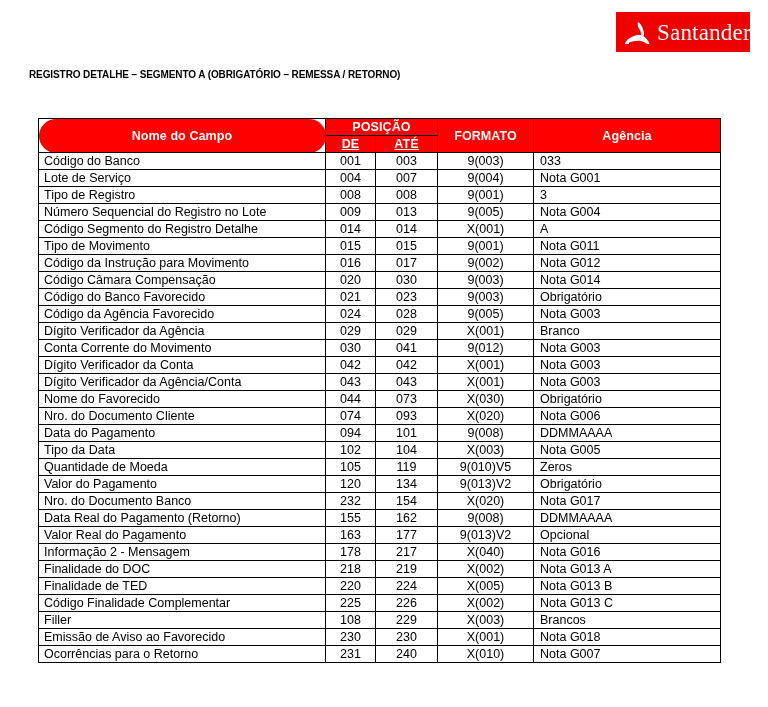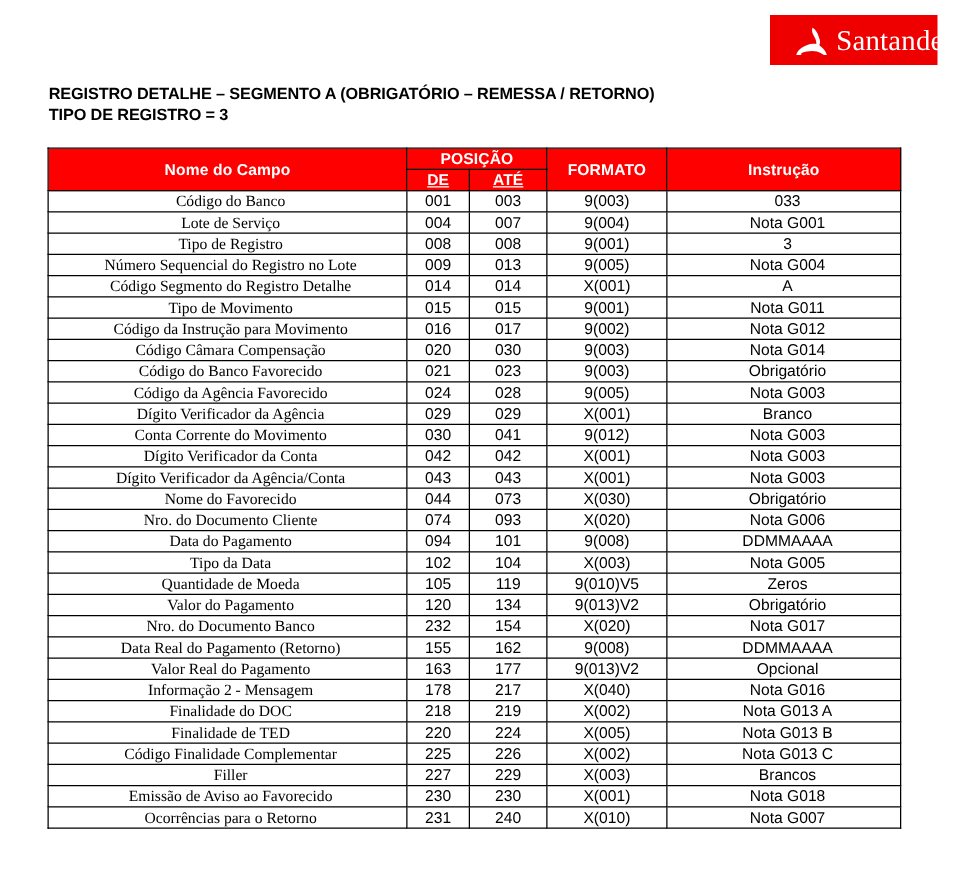--- a/index.html
+++ b/index.html
@@ -20,44 +20,44 @@
   
   .logo-block {
     position: absolute;
     left: 616px;
     top: 12px;
     width: 134px;
     height: 40px;
     background: #ee0000;
     display: flex;
     align-items: center;
-    padding-left: 21px;
+    padding-left: 9px;
   }
   .logo-flame {
     width: 25px;
     height: 22px;
     flex: none;
     margin-right: 7px;
     margin-top: 1px;
   }
   .logo-wordmark {
     font-family: "Liberation Serif", serif;
     font-size: 23px;
     color: #ffffff;
     letter-spacing: 0.2px;
     line-height: 1;
     white-space: nowrap;
   }
 
   
   .doc-title {
     position: absolute;
-    left: 39px;
+    left: 29px;
     top: 66px;
-    font-size: 13px;
+    font-size: 10px;
     font-weight: bold;
     line-height: 17px;
     letter-spacing: -0.1px;
     white-space: nowrap;
   }
   .doc-title div { white-space: nowrap; }
 
   
   .table-wrap {
     position: absolute;
@@ -79,40 +79,39 @@
     height: 17px;
     vertical-align: middle;
   }
   table.spec thead th {
     background: #ff0000;
     color: #ffffff;
     font-weight: bold;
     text-align: center;
     letter-spacing: 0.1px;
   }
-  th.h-nome { height: 34px; }
+  th.h-nome { height: 34px; border-radius: 17px; }
   th.h-posicao { height: 17px; }
   th.h-de, th.h-ate { height: 17px; text-decoration: underline; }
   th.h-formato { height: 34px; }
   th.h-conteudo { height: 34px; }
 
   table.spec tbody td.c-nome {
-    text-align: center;
+    text-align: left;
     padding-left: 5px;
     white-space: nowrap;
     overflow: hidden;
-    font-family: Liberation Serif, serif;
   }
   table.spec tbody td.c-de,
   table.spec tbody td.c-ate,
   table.spec tbody td.c-formato {
     text-align: center;
   }
   table.spec tbody td.c-conteudo {
-    text-align: center;
+    text-align: left;
     padding-left: 6px;
     white-space: nowrap;
     overflow: hidden;
   }
 
   col.w-nome     { width: 287px; }
   col.w-de       { width: 50px; }
   col.w-ate      { width: 62px; }
   col.w-formato  { width: 96px; }
   col.w-conteudo { width: 187px; }
@@ -123,38 +122,37 @@
 <div class="logo-block">
   <svg class="logo-flame" viewBox="0 0 100 88" xmlns="http://www.w3.org/2000/svg" aria-hidden="true">
     <path fill="#ffffff" d="M52 0c-3 10-1 18 4 26 6 10 9 18 8 27-9-2-19-1-29 3C20 62 8 70 3 80c-3 6-4 11-2 15 6-9 18-15 33-18 18-4 33-2 45 5 8 4 14 10 18 17 2-5 2-11-1-17-5-10-13-18-22-25 3-8 3-16-1-24C68 13 59 5 52 0z"></path>
     <path fill="#ffffff" d="M0 88c4-8 12-14 24-18-7 7-9 13-8 18H0z"></path>
   </svg>
   <span class="logo-wordmark">Santander</span>
 </div>
 
 <div class="doc-title">
   <div>REGISTRO DETALHE – SEGMENTO A (OBRIGATÓRIO – REMESSA / RETORNO)</div>
-  <div>TIPO DE REGISTRO = 3</div>
 </div>
 
 <div class="table-wrap">
   <table class="spec">
     <colgroup>
       <col class="w-nome">
       <col class="w-de">
       <col class="w-ate">
       <col class="w-formato">
       <col class="w-conteudo">
     </colgroup>
     <thead>
       <tr>
         <th class="h-nome" rowspan="2">Nome do Campo</th>
         <th class="h-posicao" colspan="2">POSIÇÃO</th>
         <th class="h-formato" rowspan="2">FORMATO</th>
-        <th class="h-conteudo" rowspan="2">Instrução</th>
+        <th class="h-conteudo" rowspan="2">Agência</th>
       </tr>
       <tr>
         <th class="h-de">DE</th>
         <th class="h-ate">ATÉ</th>
       </tr>
     </thead>
     <tbody id="spec-body">
         <tr>
           <td class="c-nome">Código do Banco</td>
           <td class="c-de">001</td>
@@ -339,21 +337,21 @@
         </tr>
         <tr>
           <td class="c-nome">Código Finalidade Complementar</td>
           <td class="c-de">225</td>
           <td class="c-ate">226</td>
           <td class="c-formato">X(002)</td>
           <td class="c-conteudo">Nota G013 C</td>
         </tr>
         <tr>
           <td class="c-nome">Filler</td>
-          <td class="c-de">227</td>
+          <td class="c-de">108</td>
           <td class="c-ate">229</td>
           <td class="c-formato">X(003)</td>
           <td class="c-conteudo">Brancos</td>
         </tr>
         <tr>
           <td class="c-nome">Emissão de Aviso ao Favorecido</td>
           <td class="c-de">230</td>
           <td class="c-ate">230</td>
           <td class="c-formato">X(001)</td>
           <td class="c-conteudo">Nota G018</td>

